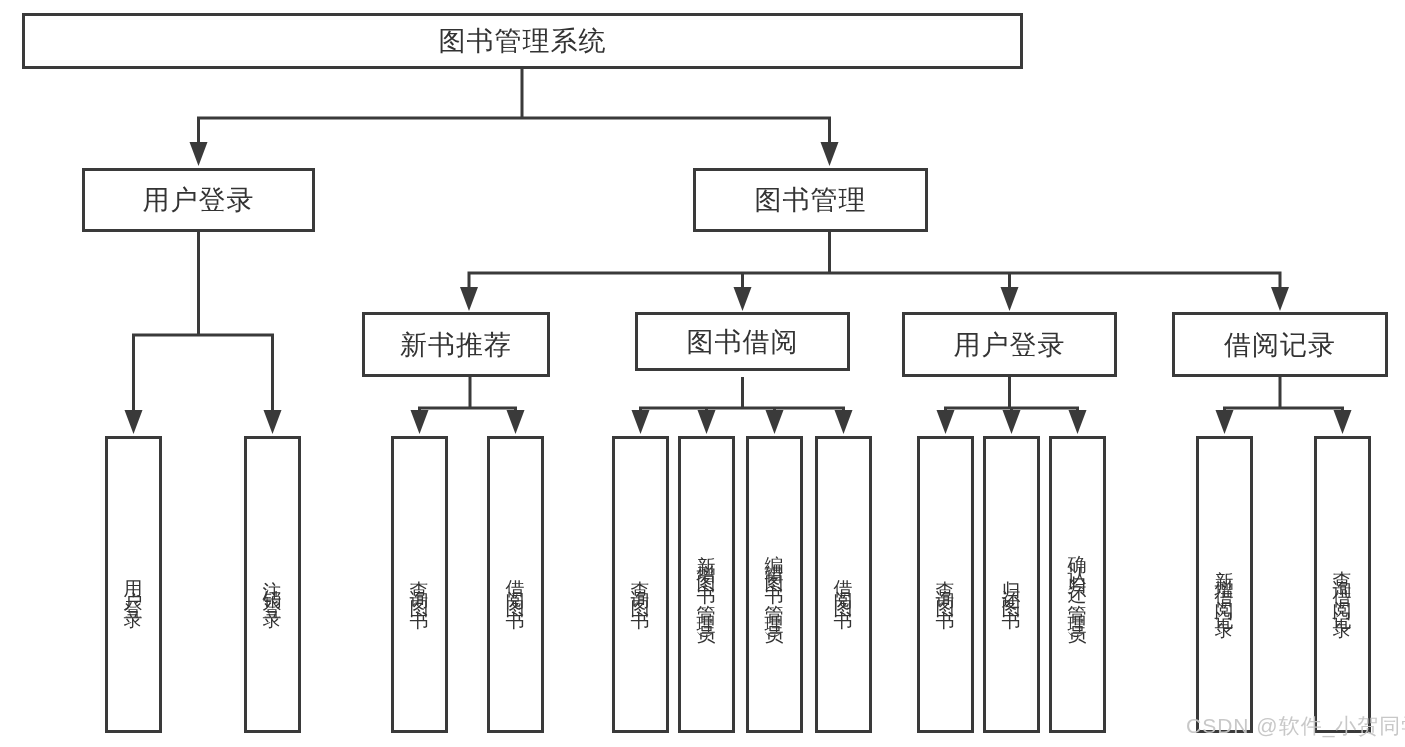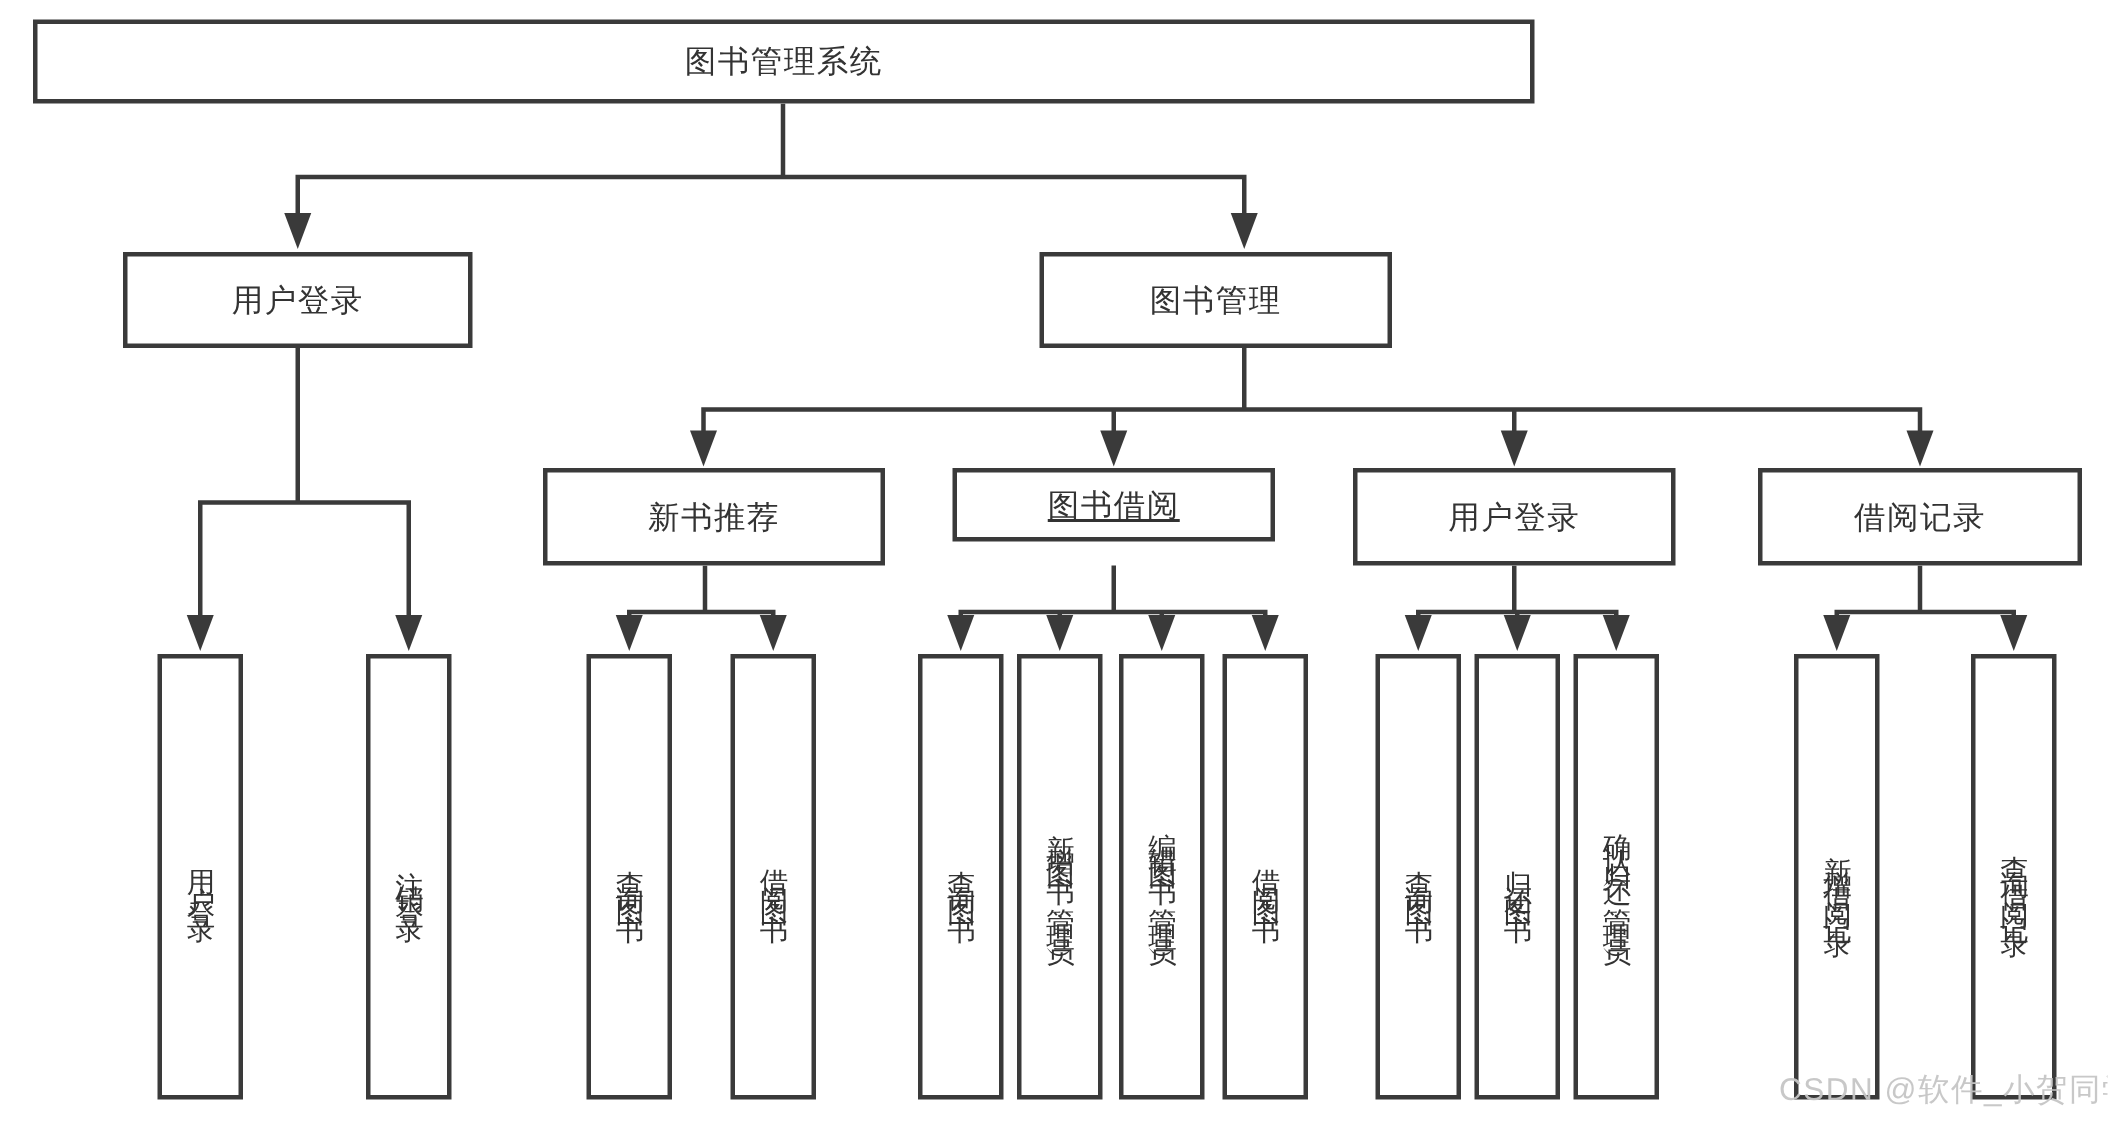--- a/index.html
+++ b/index.html
@@ -21,21 +21,21 @@
     pointer-events: none;
   }
   .node {
     position: absolute;
     box-sizing: border-box;
     background: #ffffff;
     border: 3px solid #3a3a3a;
     display: flex;
     align-items: center;
     justify-content: center;
-    font-size: 21px;
+    font-size: 27px;
     letter-spacing: 1px;
     color: #333333;
     z-index: 2;
   }
   .leaf {
     font-size: 19px;
     letter-spacing: 0;
   }
   .leaf .vtext {
     writing-mode: vertical-rl;
@@ -113,24 +113,24 @@
     <span>图书管理系统</span>
   </div>
 
   <div class="node" style="left:82px; top:168px; width:233px; height:64px;">
     <span>用户登录</span>
   </div>
   <div class="node" style="left:693px; top:168px; width:235px; height:64px;">
     <span>图书管理</span>
   </div>
 
-  <div class="node" style="left:362px; top:312px; width:228px; height:65px;">
+  <div class="node" style="left:362px; top:312px; width:188px; height:65px;">
     <span>新书推荐</span>
   </div>
-  <div class="node" style="left:635px; top:312px; width:215px; height:49px;text-decoration:underline;">
+  <div class="node" style="left:635px; top:312px; width:215px; height:59px;">
     <span>图书借阅</span>
   </div>
   <div class="node" style="left:902px; top:312px; width:215px; height:65px;">
     <span>用户登录</span>
   </div>
   <div class="node" style="left:1172px; top:312px; width:216px; height:65px;">
     <span>借阅记录</span>
   </div>
 
   <div class="node leaf" style="left:105px; top:436px; width:57px; height:297px;">

